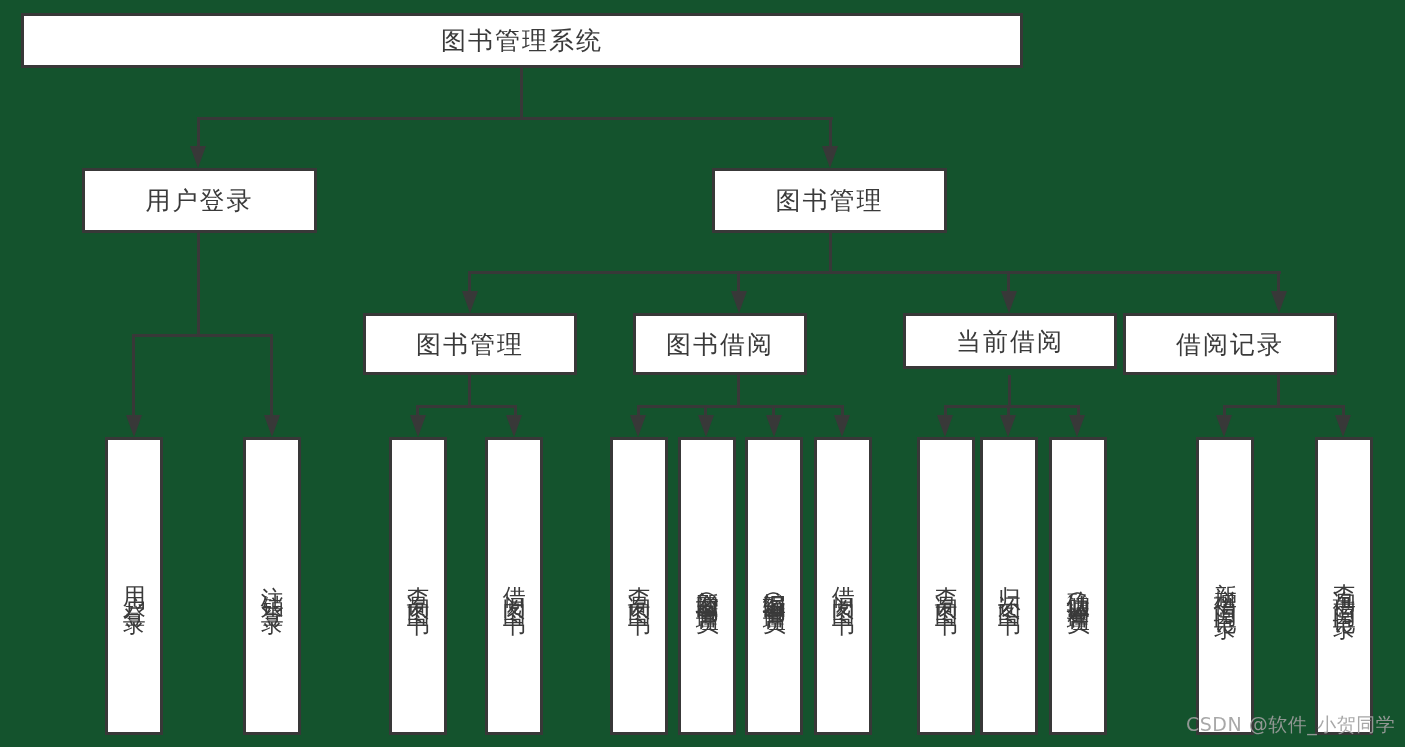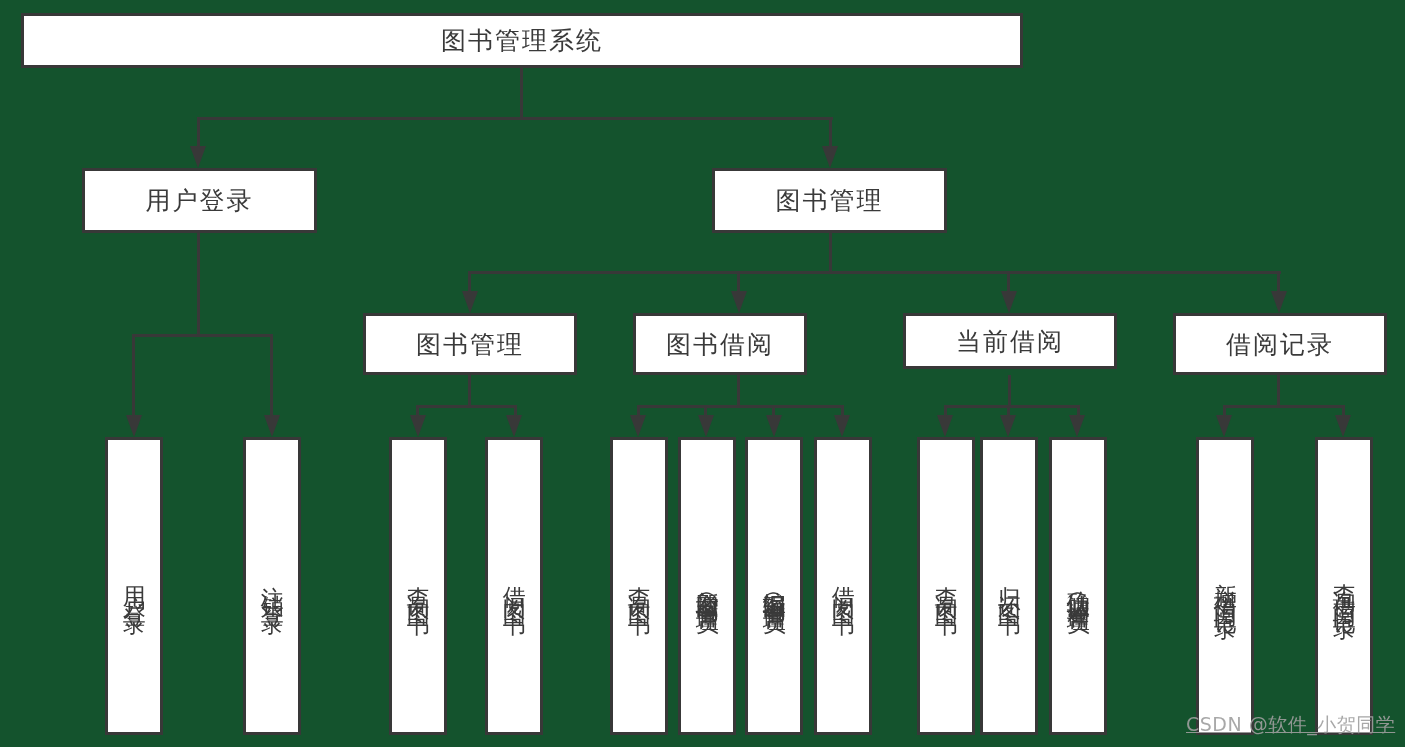--- a/index.html
+++ b/index.html
@@ -20,37 +20,37 @@
   .ls-m{letter-spacing:7px;}
   .ls-l{letter-spacing:3px;}
   .line{position:absolute;background:#383838;}
   .arr{
     position:absolute;width:0;height:0;
     border-left:8px solid transparent;border-right:8px solid transparent;
     border-top:22px solid #383838;
   }
   .watermark{
     position:absolute;left:1186px;top:712px;font-size:19px;color:#9f9f9f;
-    letter-spacing:0.5px;white-space:nowrap;opacity:0.9;text-decoration:underline;
+    letter-spacing:0.5px;white-space:nowrap;opacity:0.9;
   }
 </style>
 </head>
 <body>
 
 <div id="stage">
 
   <div class="box hbox" style="left:21px;top:13px;width:1002px;height:55px">图书管理系统</div>
 
   <div class="box hbox" style="left:82px;top:168px;width:235px;height:65px">用户登录</div>
   <div class="box hbox" style="left:712px;top:168px;width:235px;height:65px">图书管理</div>
 
   <div class="box hbox" style="left:363px;top:313px;width:214px;height:62px">图书管理</div>
   <div class="box hbox" style="left:633px;top:313px;width:174px;height:62px">图书借阅</div>
   <div class="box hbox" style="left:903px;top:313px;width:214px;height:56px">当前借阅</div>
-  <div class="box hbox" style="left:1173px;top:313px;width:214px;height:62px">借阅记录</div>
+  <div class="box hbox" style="left:1123px;top:313px;width:214px;height:62px">借阅记录</div>
 
   <div class="box vbox ls-s" style="left:105px;top:437px;width:58px;height:298px">用户登录</div>
   <div class="box vbox ls-s" style="left:243px;top:437px;width:58px;height:298px">注销登录</div>
 
   <div class="box vbox ls-s" style="left:389px;top:437px;width:58px;height:298px">查询图书</div>
   <div class="box vbox ls-s" style="left:485px;top:437px;width:58px;height:298px">借阅图书</div>
 
   <div class="box vbox ls-s" style="left:610px;top:437px;width:58px;height:298px">查询图书</div>
   <div class="box vbox ls-l" style="left:678px;top:437px;width:58px;height:298px">新增图书（管理员）</div>
   <div class="box vbox ls-l" style="left:745px;top:437px;width:58px;height:298px">编辑图书（管理员）</div>

